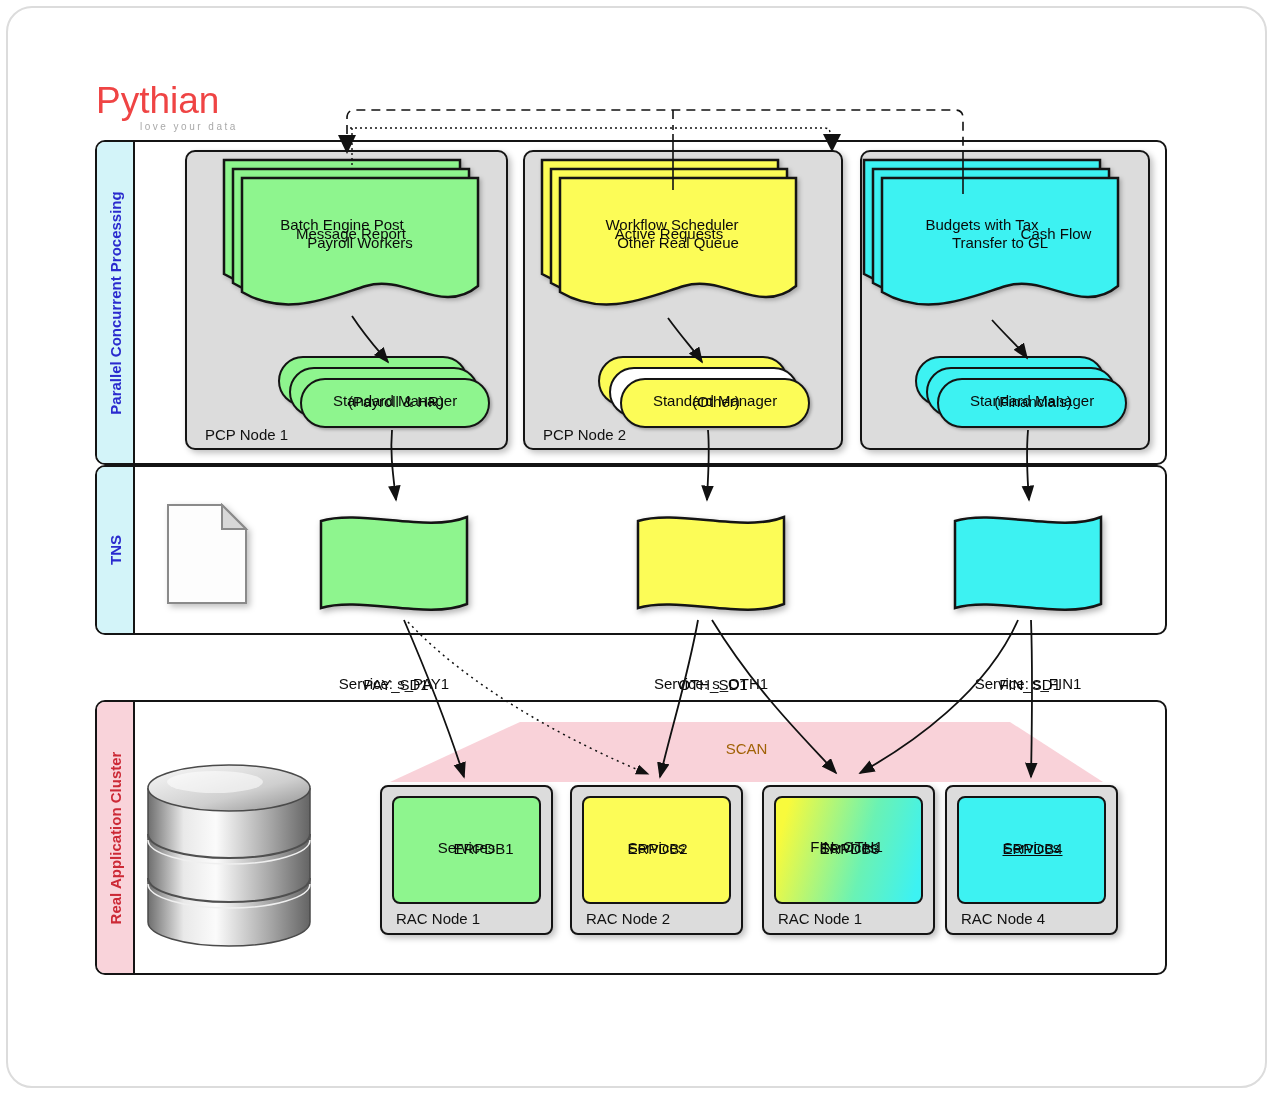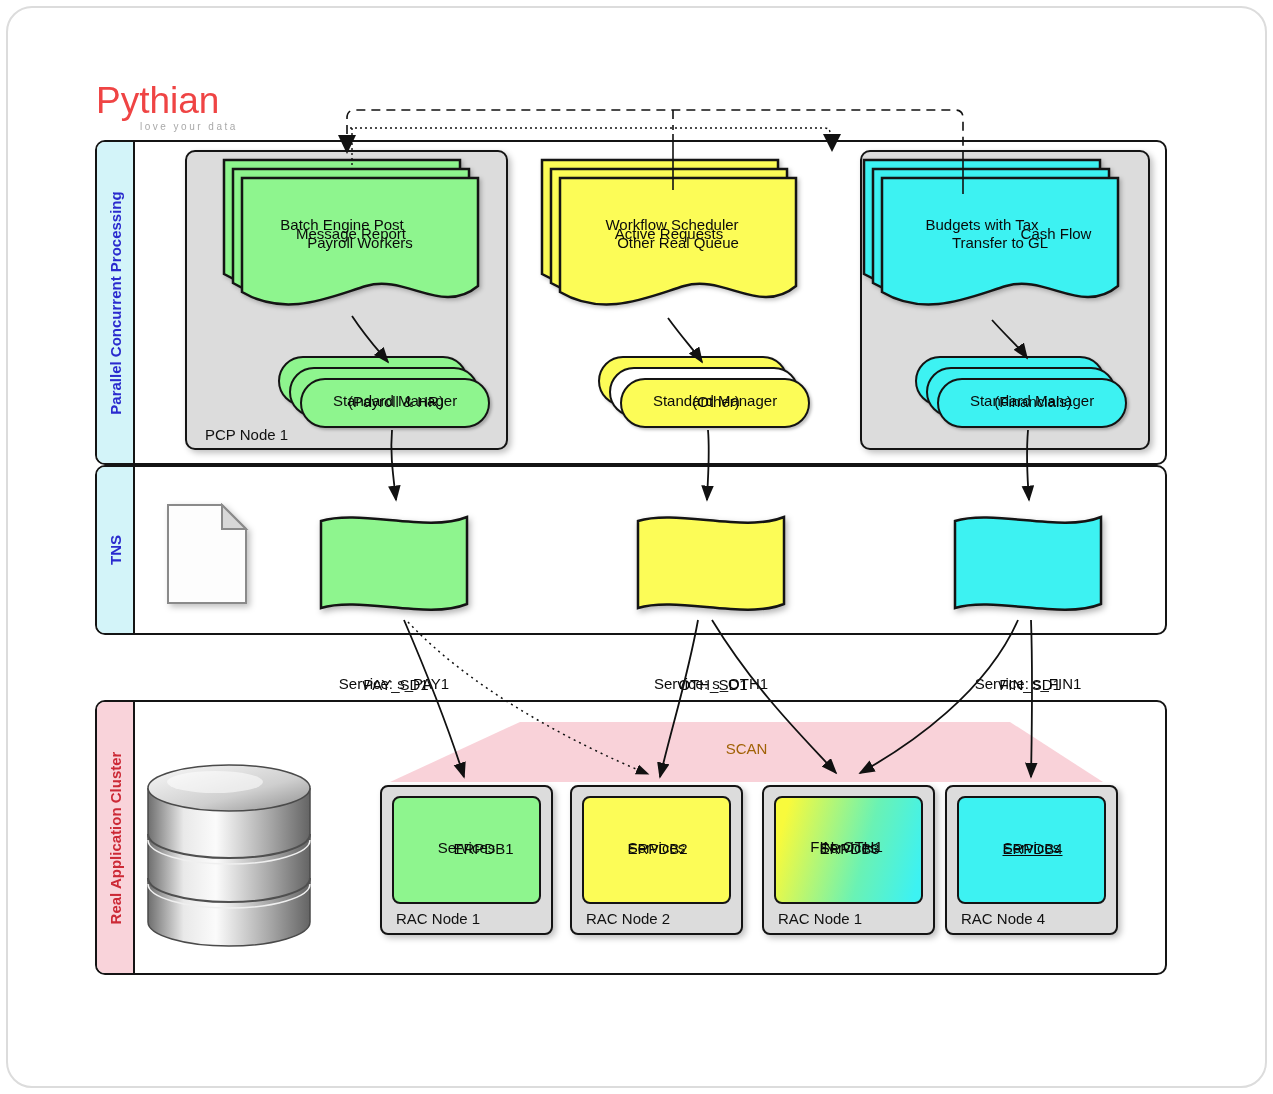--- a/index.html
+++ b/index.html
@@ -67,20 +67,23 @@
     </div>
   </div>
   <div class="band" style="top:700px;height:275px;">
     <div class="strip strip-pink">
       <div class="strip-label lbl-red">Real Application Cluster</div>
     </div>
   </div>
 
   <div class="pcp-node" style="left:185px;top:150px;width:323px;height:300px;">
     <div class="pcp-node-label">PCP Node 1</div>
+  </div>
+  <div class="pcp-node" style="left:523px;top:150px;width:320px;height:300px;">
+    <div class="pcp-node-label">PCP Node 2</div>
   </div>
   <div class="pcp-node" style="left:860px;top:150px;width:290px;height:300px;"></div>
 
   <div class="doc-stack" style="left:222px;top:158px;width:260px;height:170px;">
     <svg style="left:0;top:0;" width="242" height="152">
         <path d="M2,2 L238,2 L238,110 C202,140 166,98 126,110 C90,121 46,142 2,116 Z" fill="#8ef58e" stroke="#141414" stroke-width="2.5"></path>
       </svg>
     <svg style="left:9px;top:9px;" width="242" height="152">
         <path d="M2,2 L238,2 L238,110 C202,140 166,98 126,110 C90,121 46,142 2,116 Z" fill="#8ef58e" stroke="#141414" stroke-width="2.5"></path>
       </svg>

